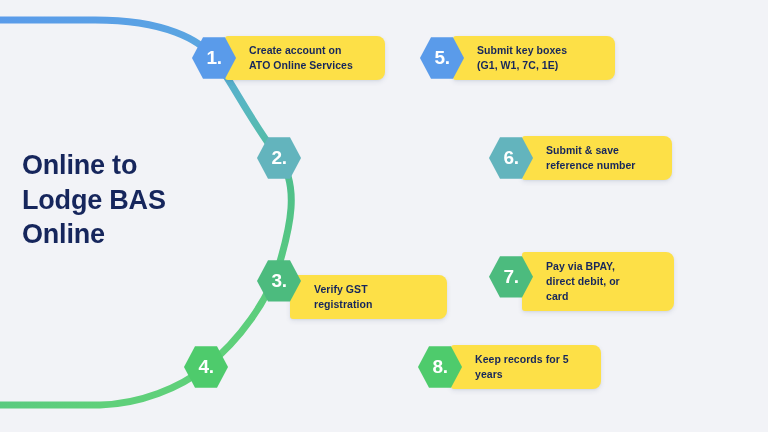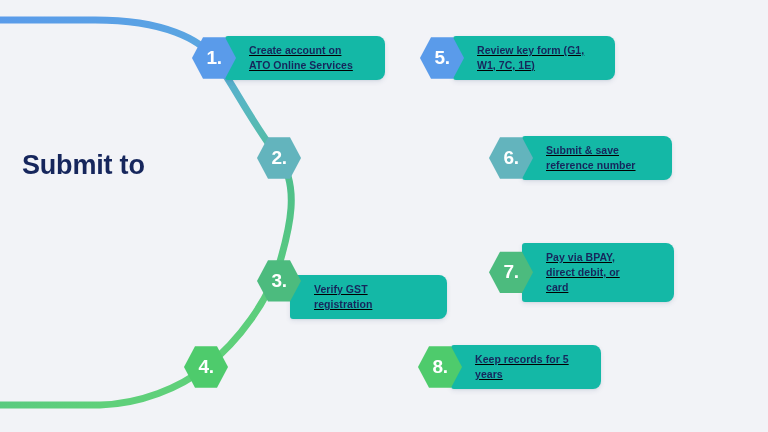--- a/index.html
+++ b/index.html
@@ -63,26 +63,25 @@
     clip-path: polygon(25% 3%, 75% 3%, 100% 50%, 75% 97%, 25% 97%, 0% 50%);
     filter: drop-shadow(0 2px 3px rgba(40,60,110,0.22));
   }
   .card {
     position: relative;
     z-index: 2;
     margin-left: -11px;
     min-height: 40px;
     display: flex;
     align-items: center;
-    background: #14b8a6;
+    background: #fde047;
     border-radius: 3px 8px 8px 3px;
     box-shadow: 0 2px 5px rgba(40,60,110,0.10), 0 1px 2px rgba(40,60,110,0.06);
     padding: 7px 30px 7px 24px;
     box-sizing: border-box;
-    text-decoration: underline;
   }
   .card-text {
     font-size: 10.5px;
     line-height: 1.42;
     font-weight: bold;
     color: #16265c;
     letter-spacing: 0.05px;
   }
 
   
@@ -94,21 +93,21 @@
   #step-3 .card { width: 157px; margin-top: 32px; }
   #step-4 { left: 184px; top: 345px; }
   #step-4 .card { width: 166px; }
 
   
   #step-5 { left: 420px; top: 36px; }
   #step-5 .card { width: 162px; }
   #step-6 { left: 489px; top: 136px; }
   #step-6 .card { width: 150px; }
   #step-7 { left: 489px; top: 243px; }
-  #step-7 .card { width: 152px; }
+  #step-7 .card { width: 152px; margin-top: 9px; }
   #step-8 { left: 418px; top: 345px; }
   #step-8 .card { width: 150px; }
 </style>
 </head>
 <body style="background: rgb(242, 243, 247);">
 
 <div id="infographic">
 
   <svg class="curve-layer" viewBox="0 0 768 432" width="768" height="432" xmlns="http://www.w3.org/2000/svg">
     <defs>
@@ -122,22 +121,23 @@
     </defs>
     <path d="M -5 20 L 95 20 C 165 20 200 40 214 58
              C 232 82 250 120 279 158
              C 300 186 290 228 279 265
              C 268 300 240 340 206 367
              C 180 388 140 404 100 405
              L -5 405" fill="none" stroke="url(#flowGrad)" stroke-width="7" stroke-linecap="round" stroke-linejoin="round"></path>
   </svg>
 
   <div class="title">
-    <span>Submit to</span><br>
-    <br>
+    <span>Online to</span><br>
+    <span>Lodge BAS</span><br>
+    <span>Online</span>
   </div>
 
   <div class="step" id="step-1">
     <div class="hex" style="background: rgb(90, 155, 234);">1.</div>
     <div class="card">
       <span class="card-text">Create account on ATO Online Services</span>
     </div>
   </div>
 
   <div class="step" id="step-2">
@@ -151,21 +151,21 @@
     </div>
   </div>
 
   <div class="step" id="step-4">
     <div class="hex" style="background: rgb(78, 203, 108);">4.</div>
   </div>
 
   <div class="step" id="step-5">
     <div class="hex" style="background: rgb(90, 155, 234);">5.</div>
     <div class="card">
-      <span class="card-text">Review key form (G1, W1, 7C, 1E)</span>
+      <span class="card-text">Submit key boxes (G1, W1, 7C, 1E)</span>
     </div>
   </div>
 
   <div class="step" id="step-6">
     <div class="hex" style="background: rgb(99, 180, 189);">6.</div>
     <div class="card">
       <span class="card-text">Submit &amp; save reference number</span>
     </div>
   </div>
 

